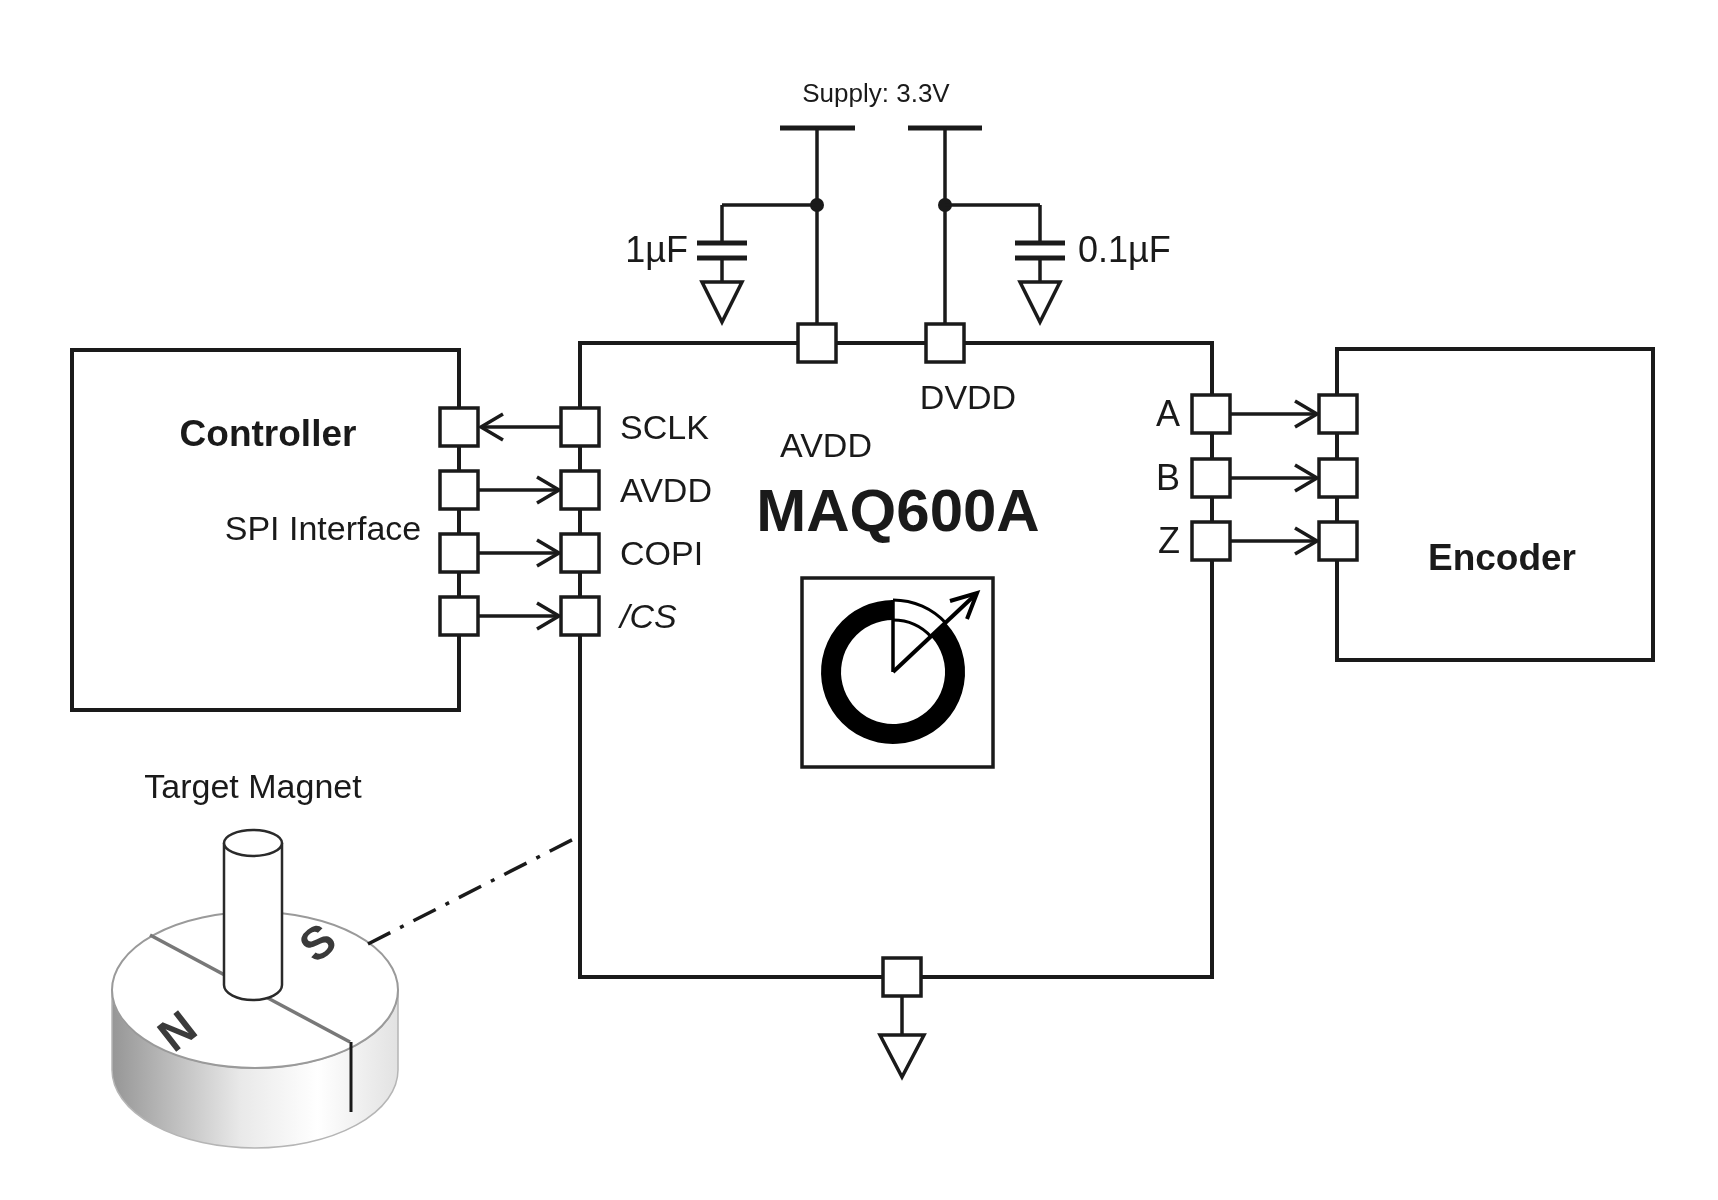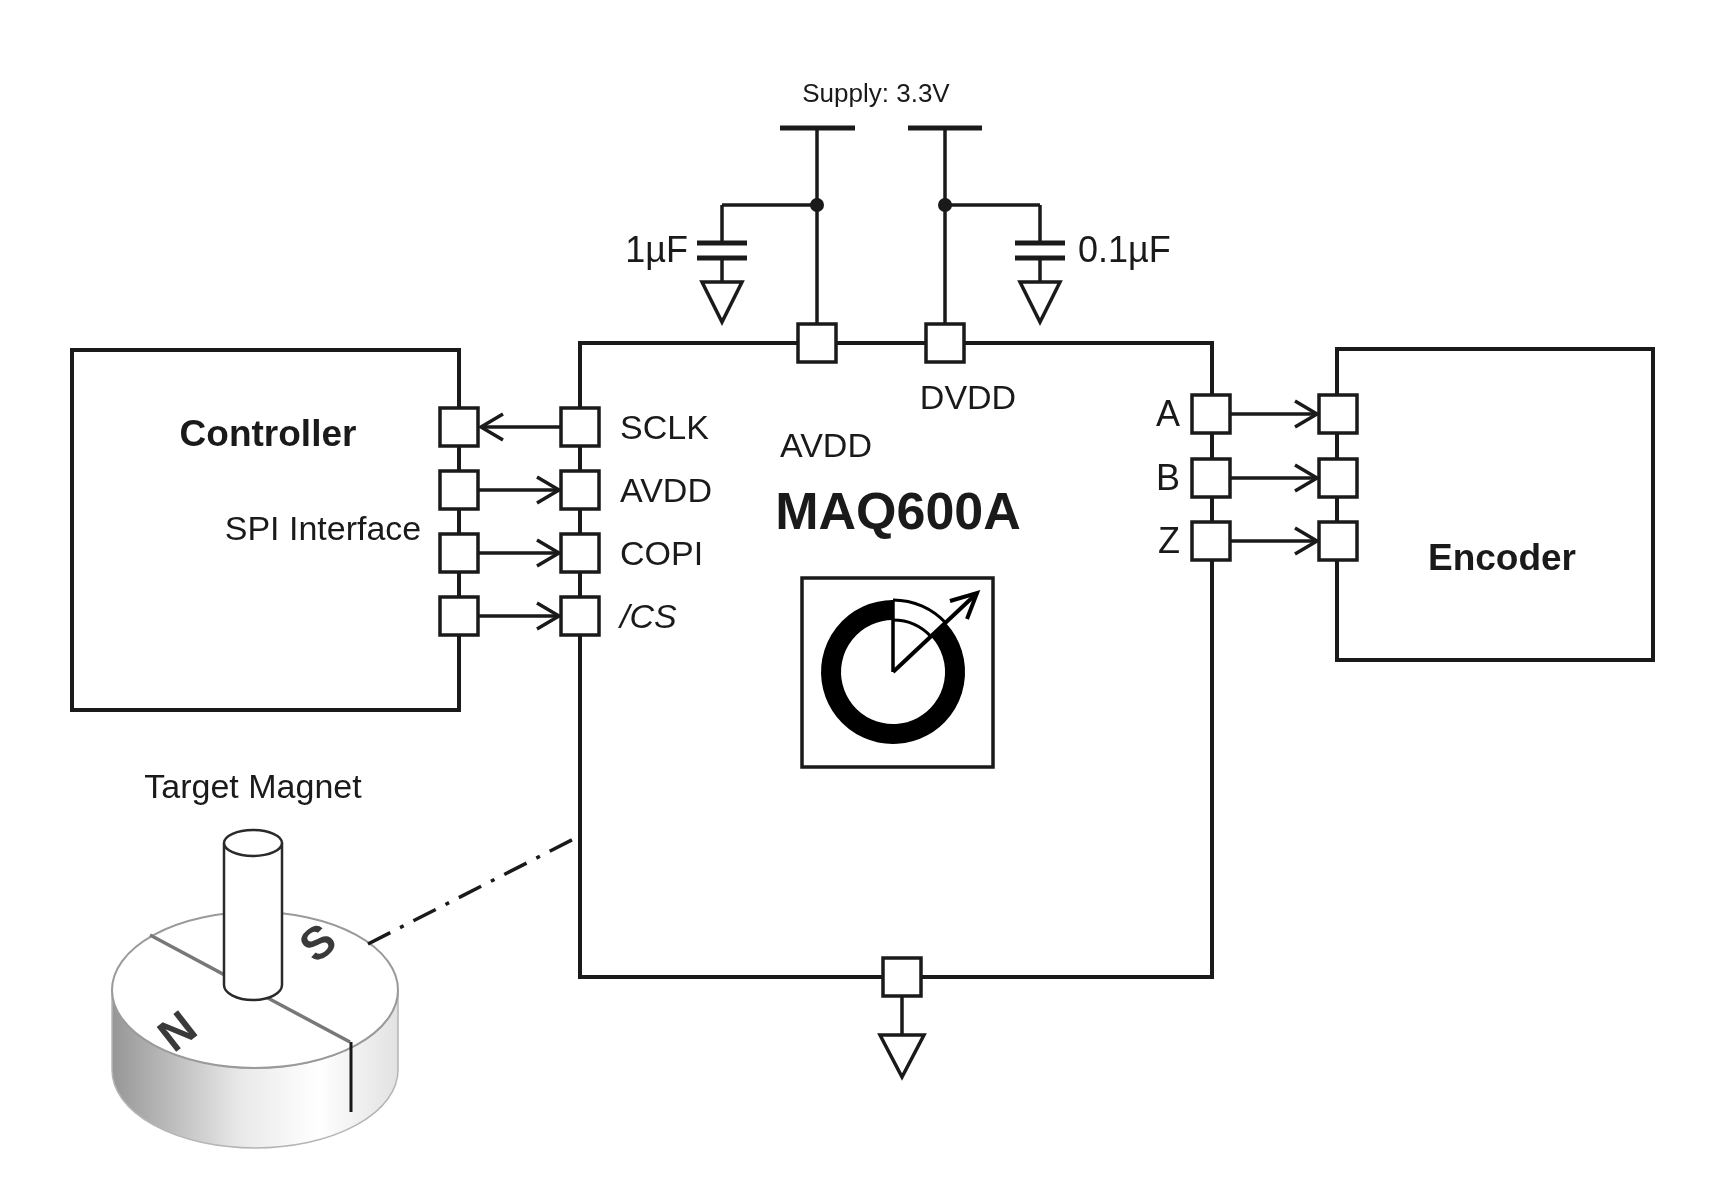--- a/index.html
+++ b/index.html
@@ -9,21 +9,21 @@
   }
   .stage svg{position:absolute;left:0;top:0;}
   .lbl{position:absolute;white-space:nowrap;color:#1a1a1a;}
   .c{text-align:center;}
   .r{text-align:right;}
   .b{font-weight:bold;}
   .f34{font-size:34px;line-height:40px;}
   .f36{font-size:36px;line-height:42px;}
   .f37{font-size:37px;line-height:43px;}
   .f38{font-size:26px;line-height:44px;}
-  .f52{font-size:52px;line-height:60px;}
+  .f52{font-size:60px;line-height:60px;}
 </style>
 </head>
 <body>
 
 <div class="stage">
 
   <svg width="1718" height="1200" viewBox="0 0 1718 1200">
     <defs>
       <linearGradient id="sideGrad" x1="0" y1="0" x2="1" y2="0">
         <stop offset="0" stop-color="#969696"></stop>

